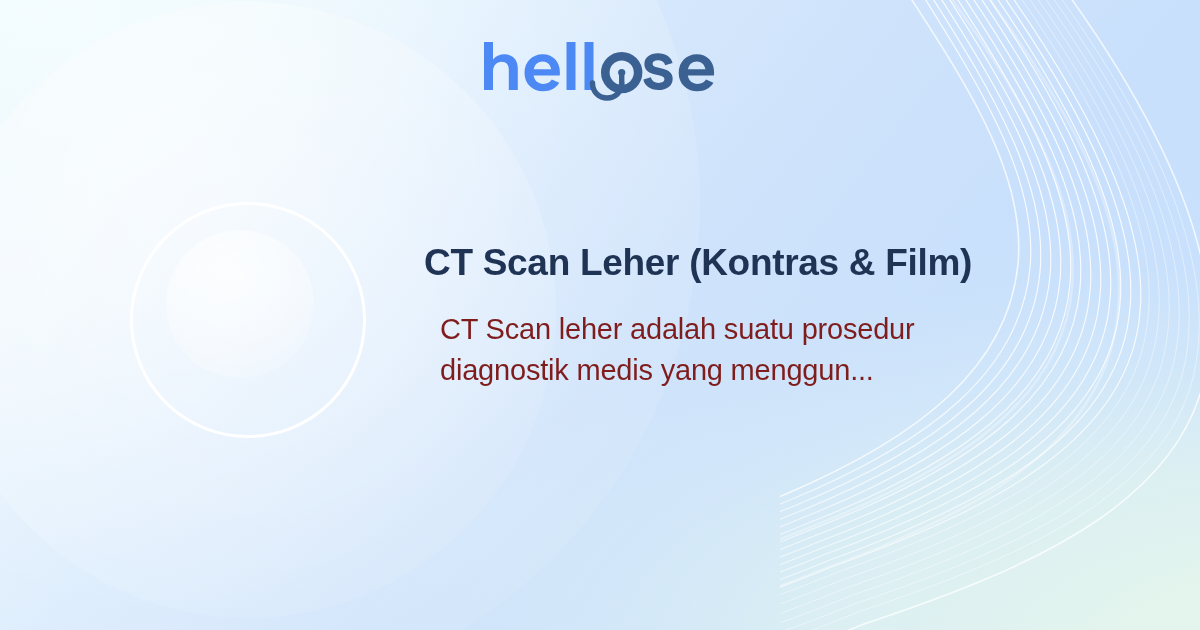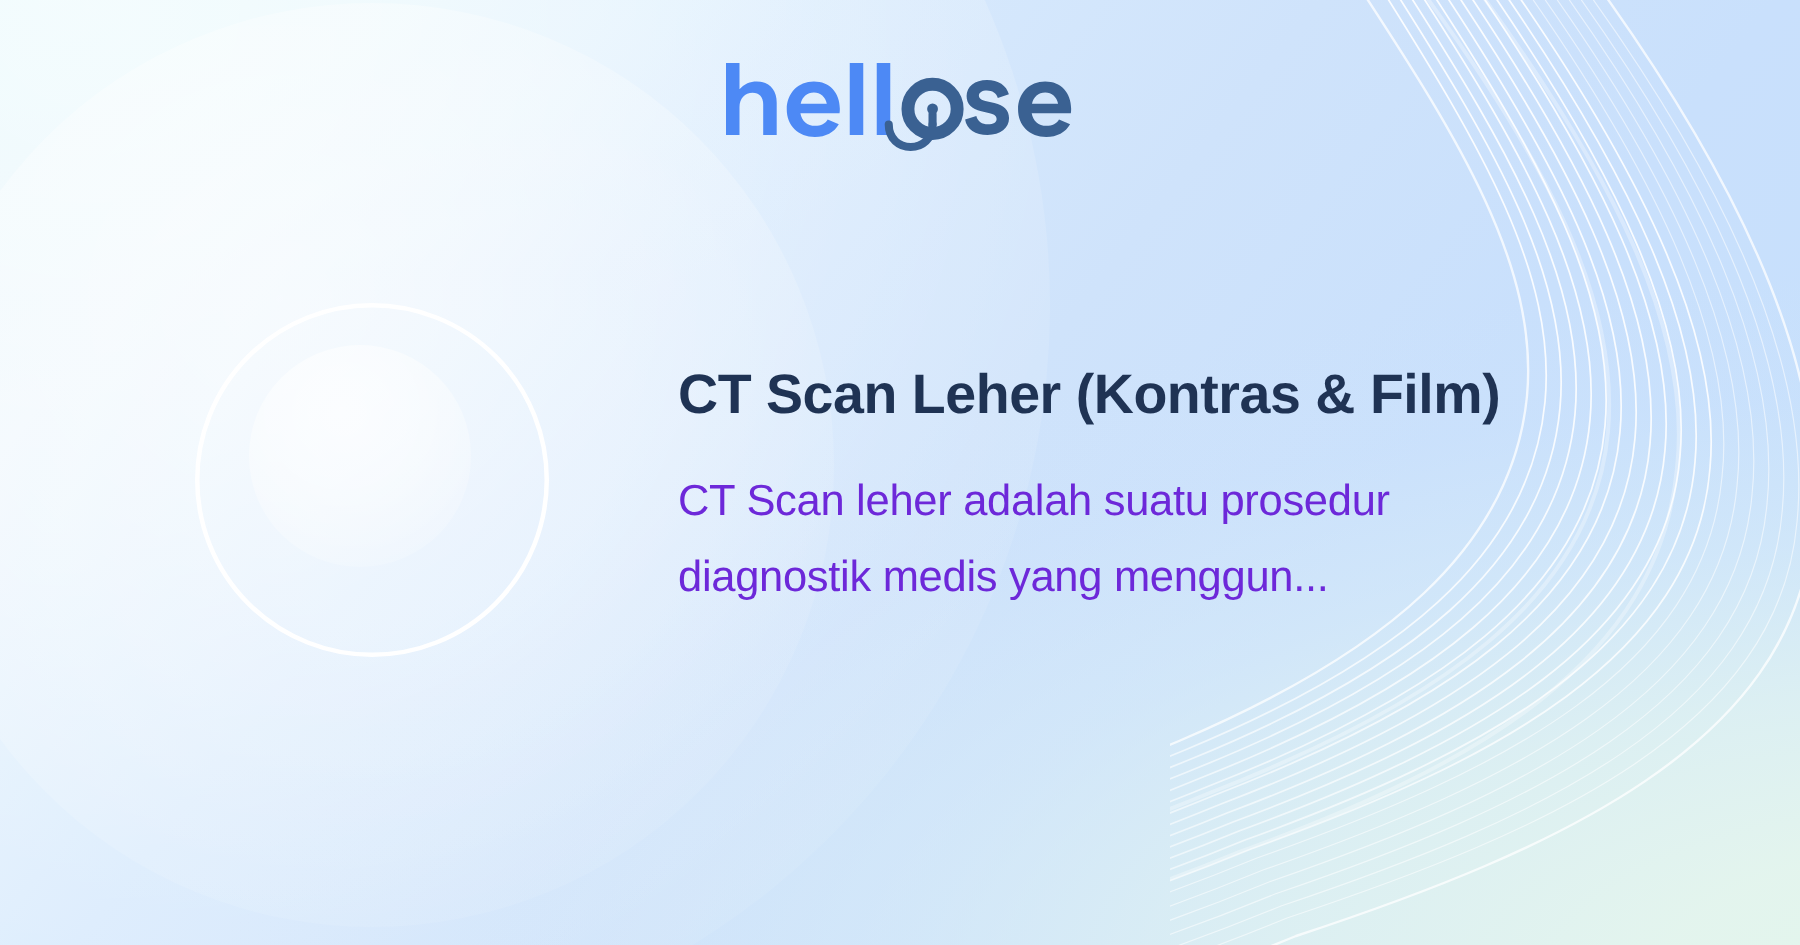--- a/index.html
+++ b/index.html
@@ -130,41 +130,41 @@
     right: 0;
     top: 38px;
     display: flex;
     justify-content: center;
   }
   .logo svg { display: block; }
 
   
   .text-block {
     position: absolute;
-    left: 452px;
+    left: 424px;
     top: 240px;
     width: 600px;
   }
   .headline {
     margin: 0;
     font-size: 37px;
     line-height: 46px;
     font-weight: bold;
     letter-spacing: -0.3px;
     color: #1f3354;
     white-space: nowrap;
   }
   .subline {
-    margin: 0;
+    margin: 16px;
     margin-top: 23px;
     font-size: 29px;
-    line-height: 51px;
+    line-height: 41px;
     font-weight: normal;
     letter-spacing: -0.2px;
-    color: #6d28d9;
+    color: #7f1d1d;
     max-width: 560px;
   }
 </style>
 </head>
 <body>
 
 <div id="card">
 
   <div class="bg-base"></div>
   <div class="bg-mint"></div>

